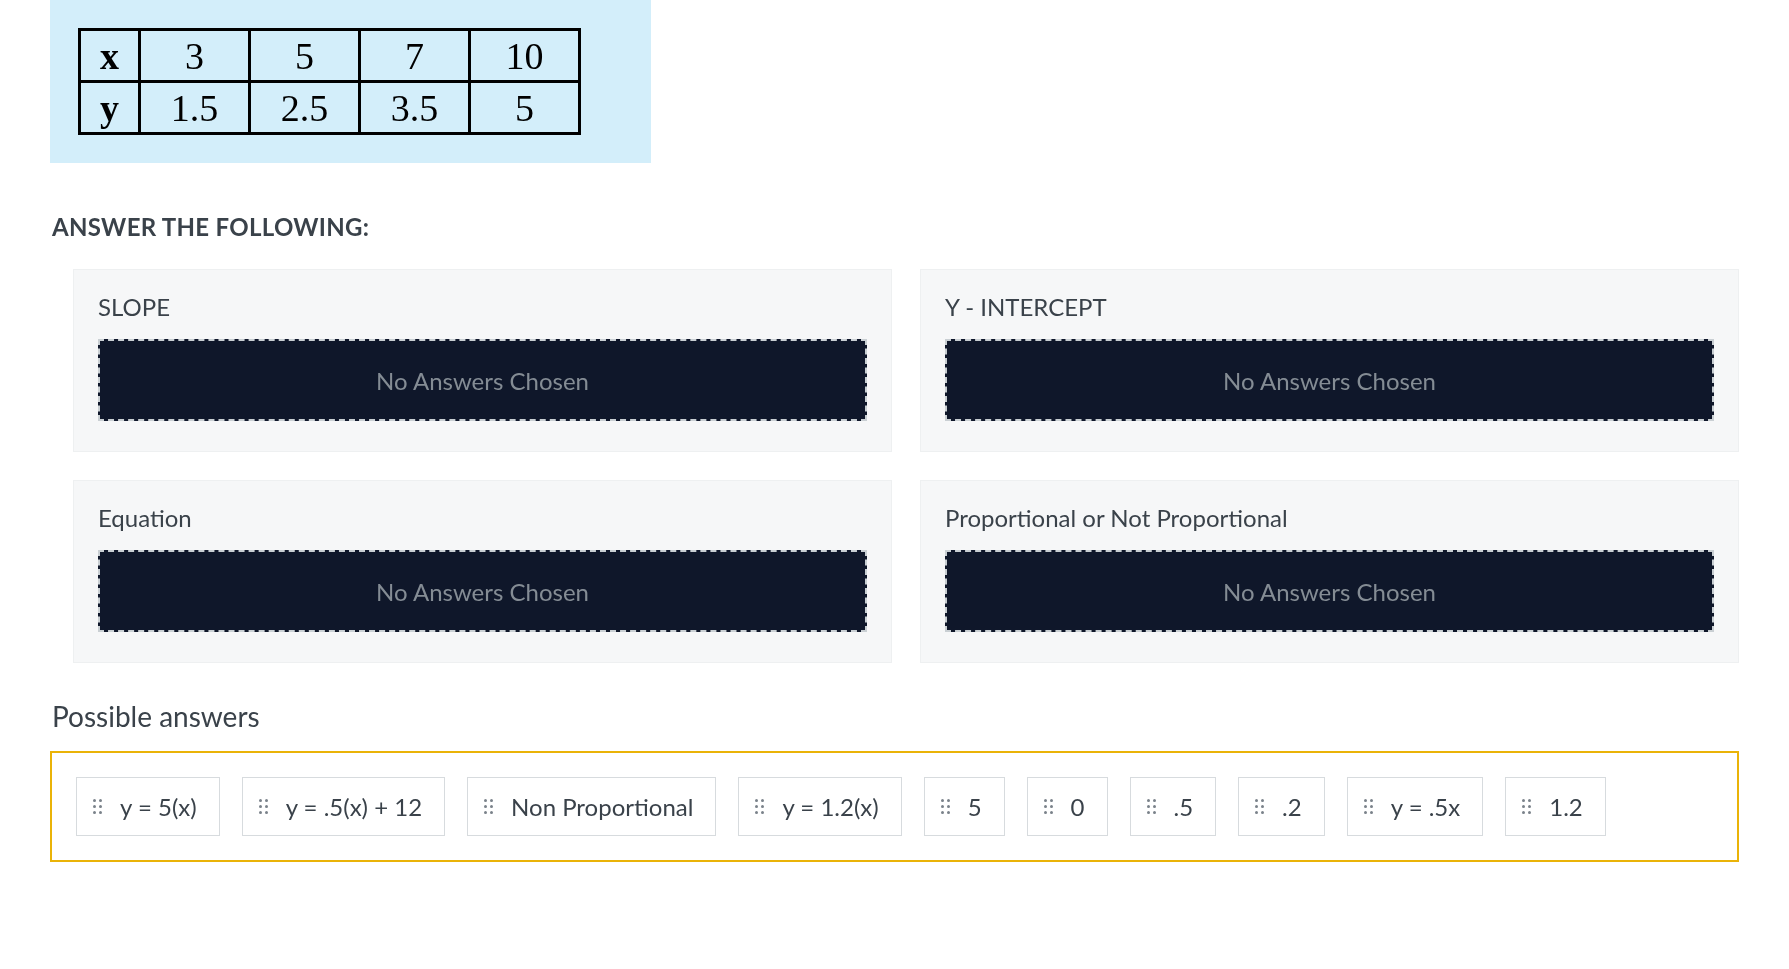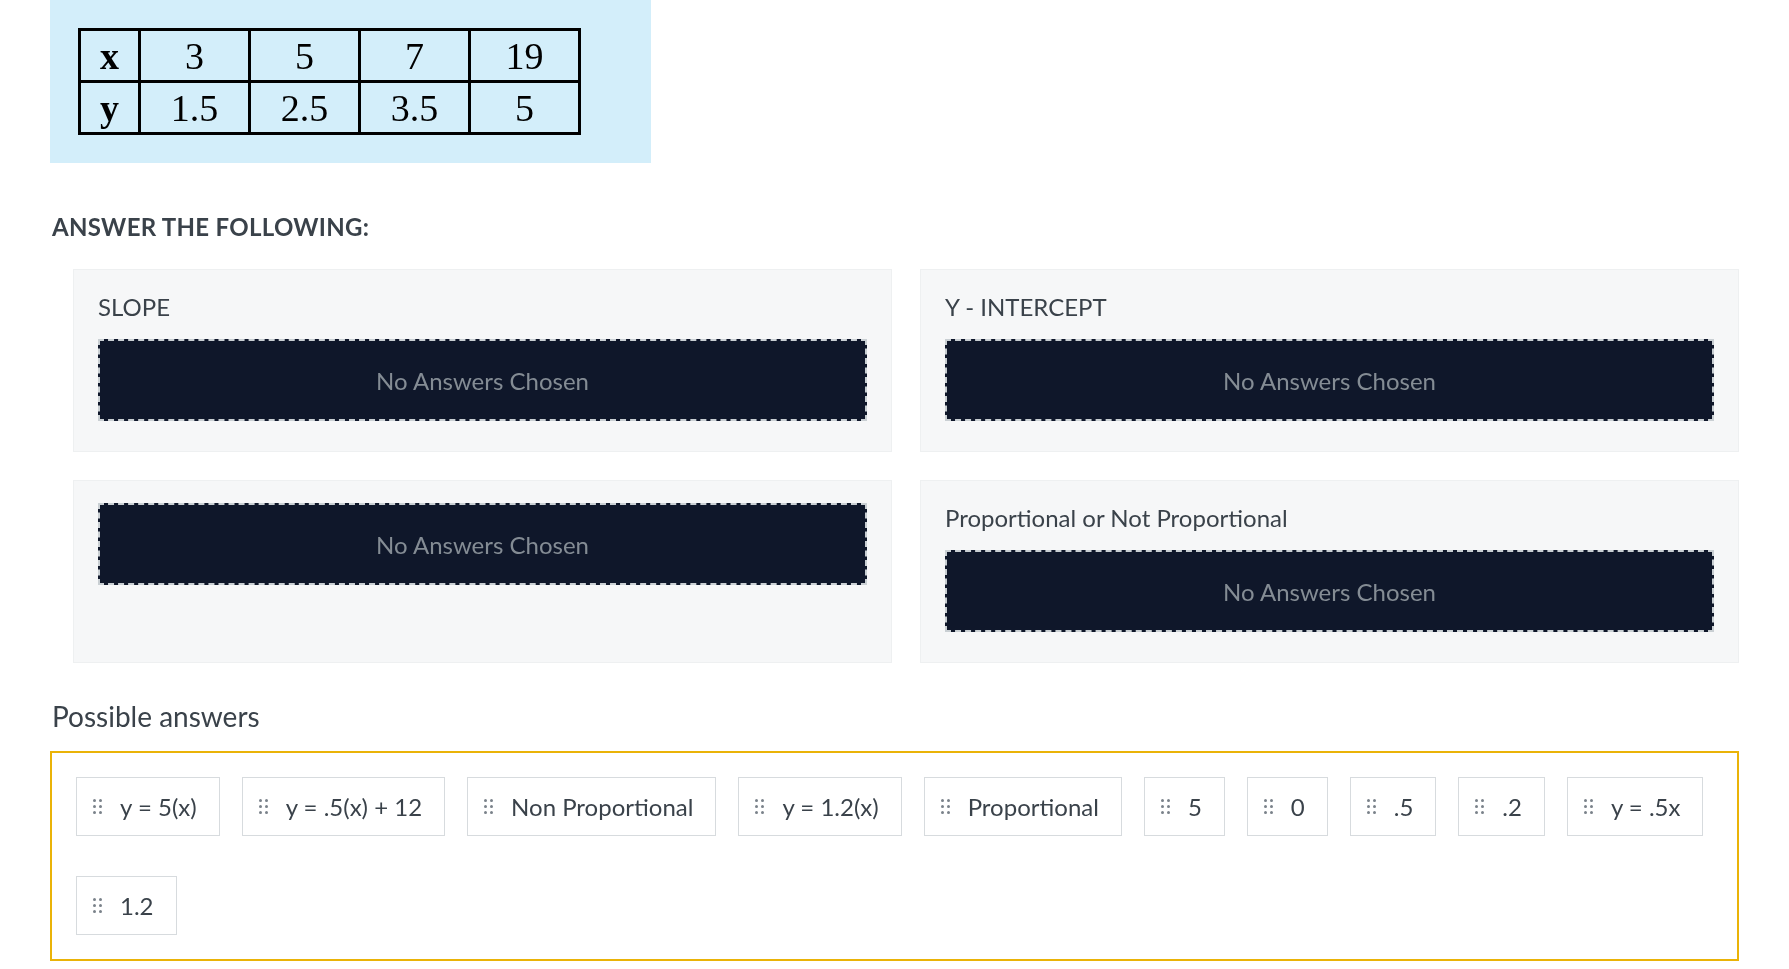--- a/index.html
+++ b/index.html
@@ -125,21 +125,21 @@
 <div class="page">
 
   <div class="table-bg">
     <table class="xy">
       <tbody>
           <tr>
         <td class="hdr">x</td>
         <td class="cell">3</td>
         <td class="cell">5</td>
         <td class="cell">7</td>
-        <td class="cell">19</td>
+        <td class="cell">10</td>
       </tr>
       <tr>
         <td class="hdr">y</td>
         <td class="cell">1.5</td>
         <td class="cell">2.5</td>
         <td class="cell">3.5</td>
         <td class="cell">5</td>
       </tr>
     </tbody>
       </table>
@@ -154,20 +154,21 @@
         <span>No Answers Chosen</span>
       </div>
     </div>
     <div class="drop-card">
       <div class="drop-title">Y - INTERCEPT</div>
       <div class="drop-zone">
         <span>No Answers Chosen</span>
       </div>
     </div>
     <div class="drop-card">
+      <div class="drop-title">Equation</div>
       <div class="drop-zone">
         <span>No Answers Chosen</span>
       </div>
     </div>
     <div class="drop-card">
       <div class="drop-title">Proportional or Not Proportional</div>
       <div class="drop-zone">
         <span>No Answers Chosen</span>
       </div>
     </div>
@@ -243,35 +244,20 @@
               <span class="grip-dot"></span>
               <span class="grip-dot"></span>
               <span class="grip-dot"></span>
             </span>
             <span class="grip-col">
               <span class="grip-dot"></span>
               <span class="grip-dot"></span>
               <span class="grip-dot"></span>
             </span>
           </span>
-          <span>Proportional</span>
-        </div>
-        <div class="answer-chip">
-          <span class="grip">
-            <span class="grip-col">
-              <span class="grip-dot"></span>
-              <span class="grip-dot"></span>
-              <span class="grip-dot"></span>
-            </span>
-            <span class="grip-col">
-              <span class="grip-dot"></span>
-              <span class="grip-dot"></span>
-              <span class="grip-dot"></span>
-            </span>
-          </span>
           <span>5</span>
         </div>
         <div class="answer-chip">
           <span class="grip">
             <span class="grip-col">
               <span class="grip-dot"></span>
               <span class="grip-dot"></span>
               <span class="grip-dot"></span>
             </span>
             <span class="grip-col">

